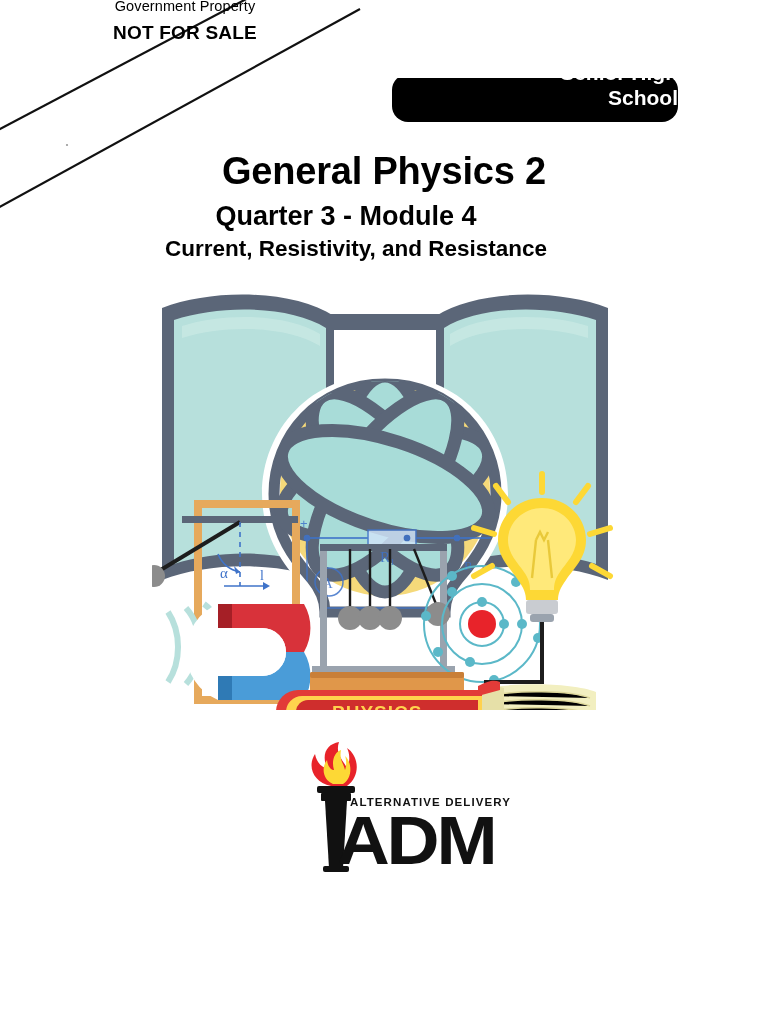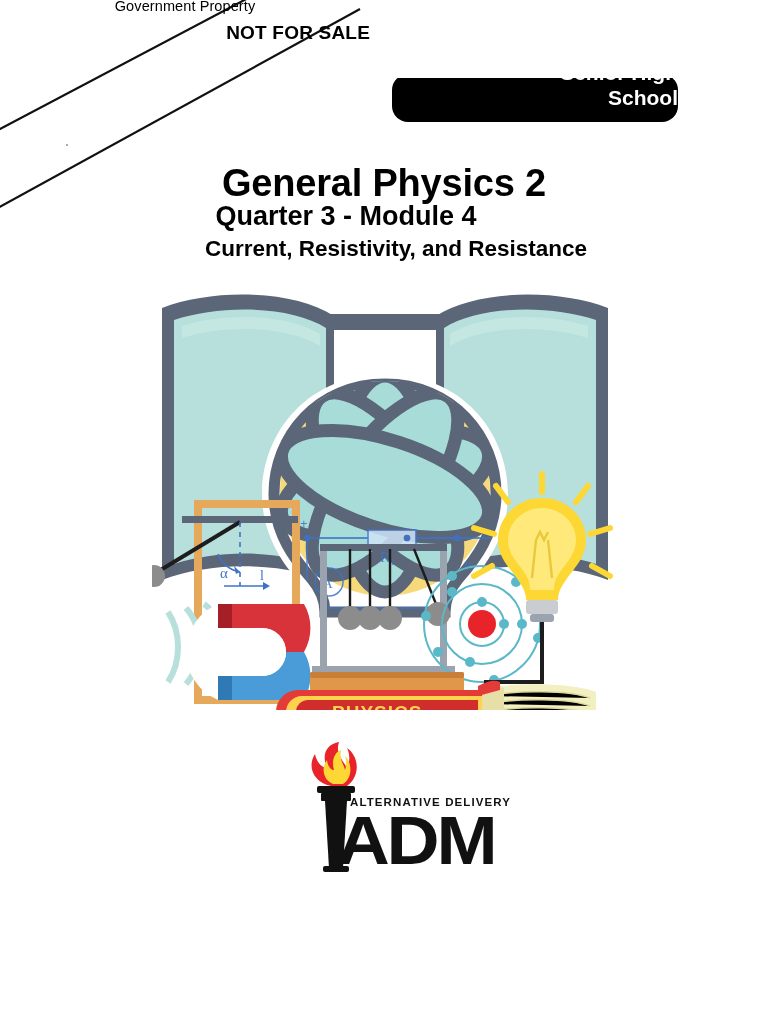--- a/index.html
+++ b/index.html
@@ -40,21 +40,21 @@
     width: 370px;
     text-align: center;
     font-size: 14.5px;
     font-weight: 400;
     letter-spacing: 0.1px;
   }
   .not-for-sale {
     position: absolute;
     left: 0; top: 22px;
     width: 370px;
-    text-align: right;
+    text-align: center;
     font-size: 19px;
     font-weight: bold;
     letter-spacing: 0.2px;
   }
 
   
   .badge-wrap {
     position: absolute;
     left: 392px;
     top: 60px;
@@ -99,38 +99,36 @@
 
   
   .title-main {
     position: absolute;
     left: 0; top: 150px;
     width: 768px;
     text-align: center;
     font-size: 38px;
     font-weight: bold;
     letter-spacing: -0.2px;
-    margin-top: 12px;
   }
   .title-sub {
     position: absolute;
     left: 0; top: 201px;
     width: 692px;
     text-align: center;
     font-size: 27px;
     font-weight: bold;
   }
   .title-topic {
     position: absolute;
     left: 0; top: 236px;
     width: 712px;
     text-align: center;
     font-size: 22.5px;
     font-weight: bold;
-    margin-left: 40px;
   }
 
   
   .illustration {
     position: absolute;
     left: 152px;
     top: 286px;
     width: 466px;
     height: 424px;
   }

